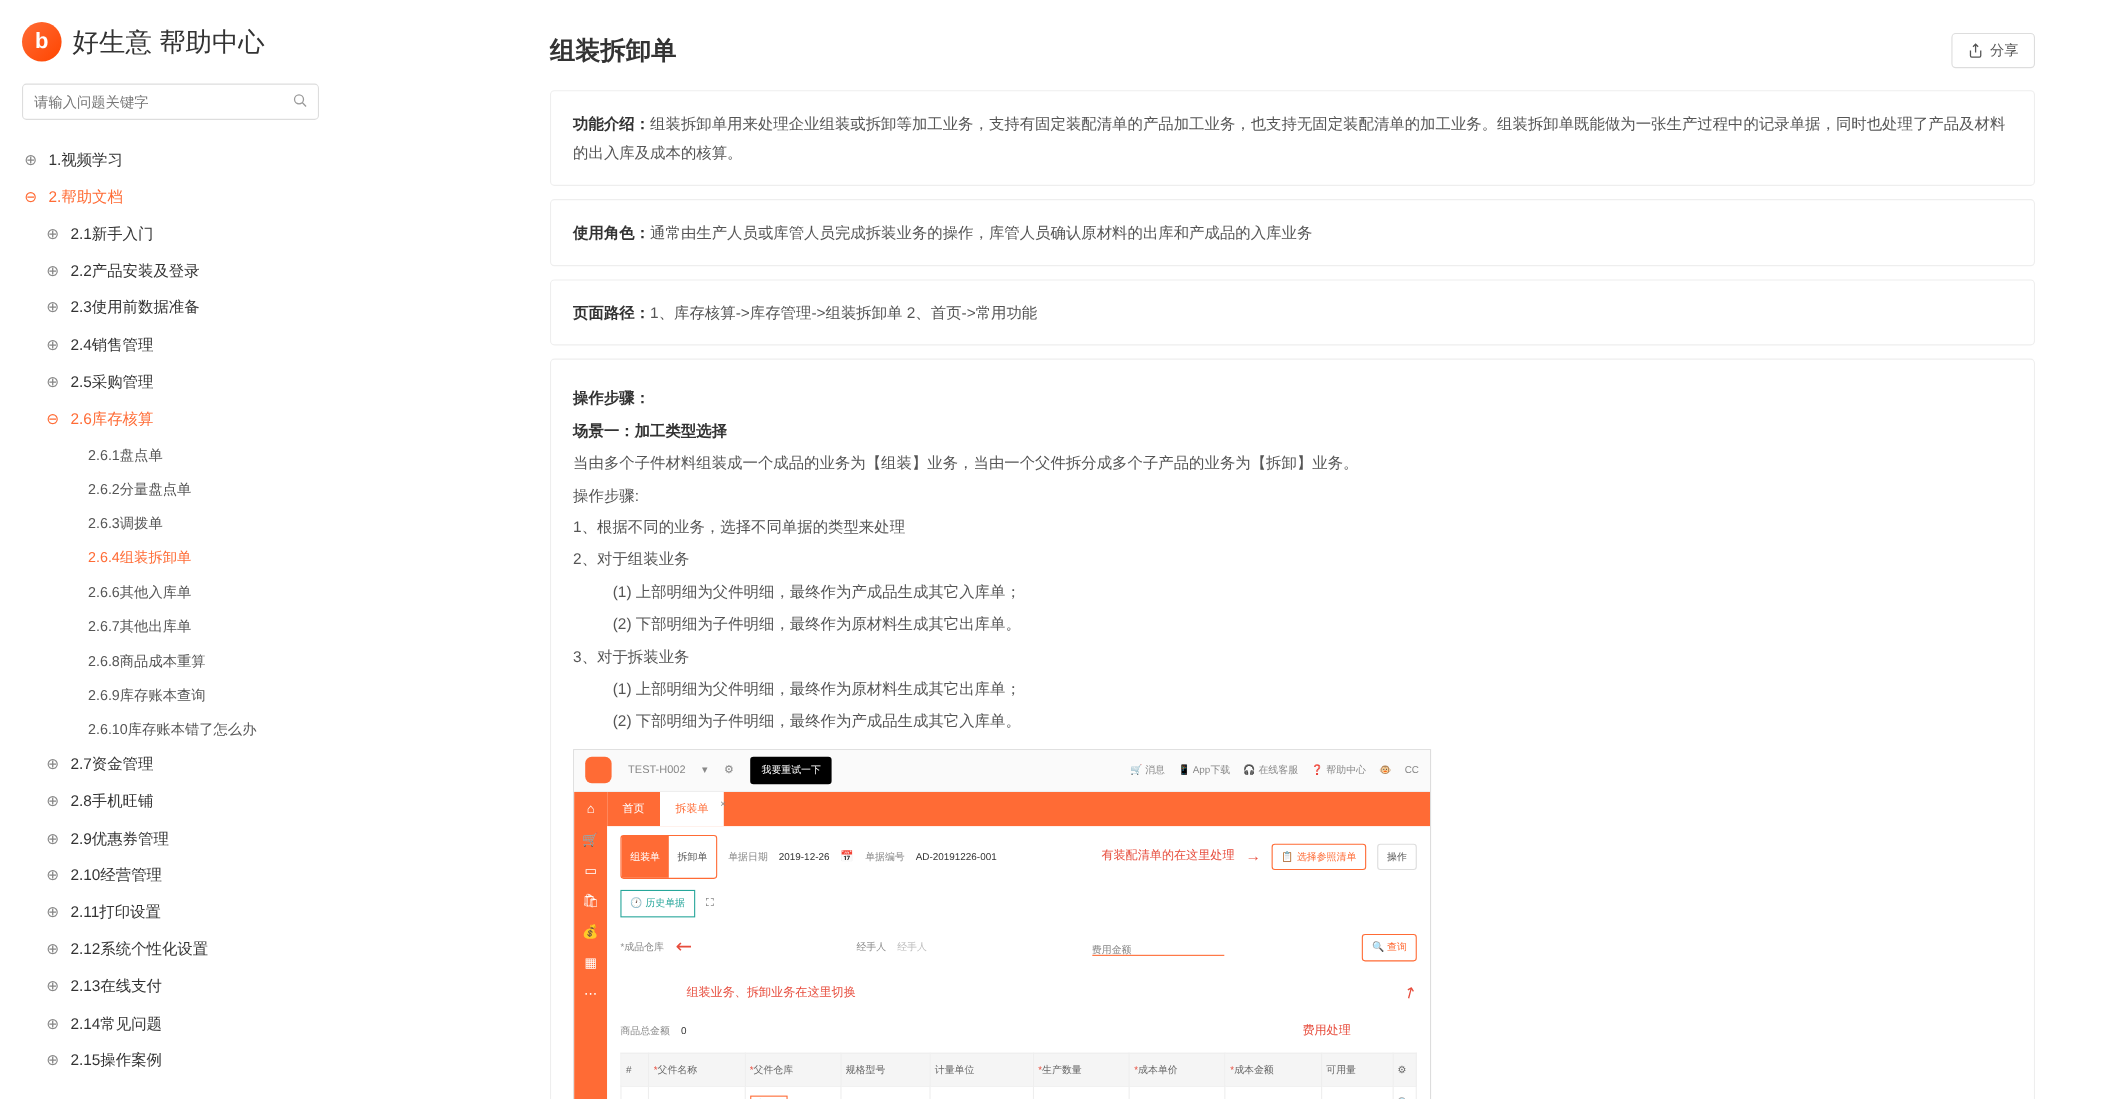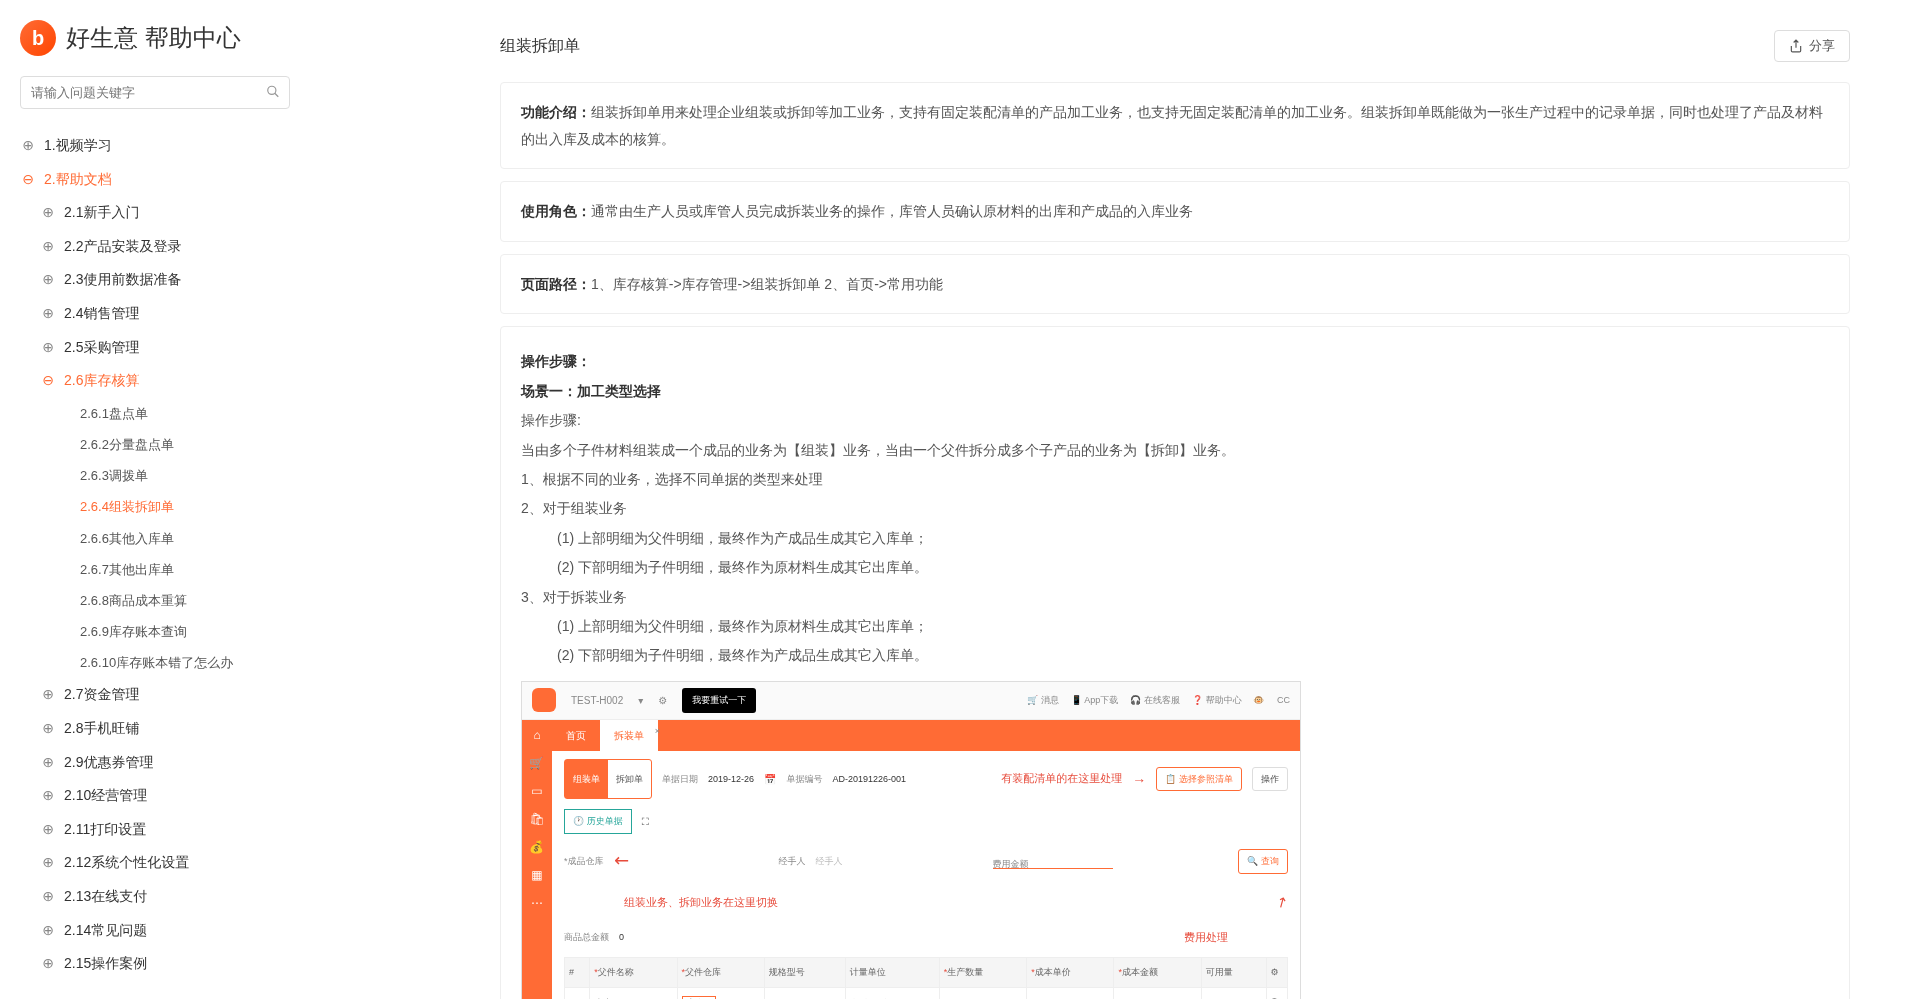--- a/index.html
+++ b/index.html
@@ -17,21 +17,21 @@
 .nav .nav-item { display: flex; align-items: center; cursor: pointer; color: #333; }
 .nav .nav-item.active { color: #ff6b35; }
 .nav .expand-icon { width: 16px; height: 16px; display: inline-flex; align-items: center; justify-content: center; margin-right: 8px; font-size: 14px; color: #888; }
 .nav .expand-icon.open { color: #ff6b35; }
 .nav .level-1 { padding-left: 0; font-weight: 500; }
 .nav .level-2 { padding-left: 20px; }
 .nav .level-3 { padding-left: 60px; font-size: 13px; color: #555; }
 .nav .level-3.active { color: #ff6b35; }
 .main { flex: 1; padding: 30px 70px 30px 190px; background: #fff; max-width: 1610px; }
 .header-row { display: flex; justify-content: space-between; align-items: center; margin-bottom: 20px; }
-.page-title { font-size: 16px; font-weight: 400; }
+.page-title { font-size: 23px; font-weight: 700; }
 .share-btn { border: 1px solid #ddd; padding: 6px 14px; border-radius: 4px; cursor: pointer; display: flex; align-items: center; gap: 6px; color: #555; font-size: 13px; }
 .info-box { border: 1px solid #eee; border-radius: 4px; padding: 16px 20px; margin-bottom: 12px; line-height: 1.9; color: #555; }
 .info-box b { color: #333; font-weight: 600; }
 .content-box { border: 1px solid #eee; border-radius: 4px; padding: 20px; line-height: 2.1; color: #555; }
 .content-box b { color: #333; font-weight: 600; }
 .content-box .indent1 { padding-left: 0; }
 .content-box .indent2 { padding-left: 36px; }
 .screenshot { margin-top: 10px; width: 780px; border: 1px solid #ddd; font-size: 10px; }
 .ss-topbar { background: #fafafa; padding: 6px 10px; display: flex; align-items: center; justify-content: space-between; border-bottom: 1px solid #eee; }
 .ss-topbar-left { display: flex; align-items: center; gap: 15px; color: #888; }
@@ -236,22 +236,22 @@
       <b>使用角色：</b><span>通常由生产人员或库管人员完成拆装业务的操作，库管人员确认原材料的出库和产成品的入库业务</span>
     </div>
 
     <div class="info-box">
       <b>页面路径：</b><span>1、库存核算-&gt;库存管理-&gt;组装拆卸单 2、首页-&gt;常用功能</span>
     </div>
 
     <div class="content-box">
       <p><b>操作步骤：</b></p>
       <p><b>场景一：加工类型选择</b></p>
+      <p>当由多个子件材料组装成一个成品的业务为【组装】业务，当由一个父件拆分成多个子产品的业务为【拆卸】业务。</p>
       <p>操作步骤:</p>
-      <p>当由多个子件材料组装成一个成品的业务为【组装】业务，当由一个父件拆分成多个子产品的业务为【拆卸】业务。</p>
       <p class="indent1">1、根据不同的业务，选择不同单据的类型来处理</p>
       <p class="indent1">2、对于组装业务</p>
       <p class="indent2">(1) 上部明细为父件明细，最终作为产成品生成其它入库单；</p>
       <p class="indent2">(2) 下部明细为子件明细，最终作为原材料生成其它出库单。</p>
       <p class="indent1">3、对于拆装业务</p>
       <p class="indent2">(1) 上部明细为父件明细，最终作为原材料生成其它出库单；</p>
       <p class="indent2">(2) 下部明细为子件明细，最终作为产成品生成其它入库单。</p>
 
       <div class="screenshot">
         <div class="ss-topbar">

